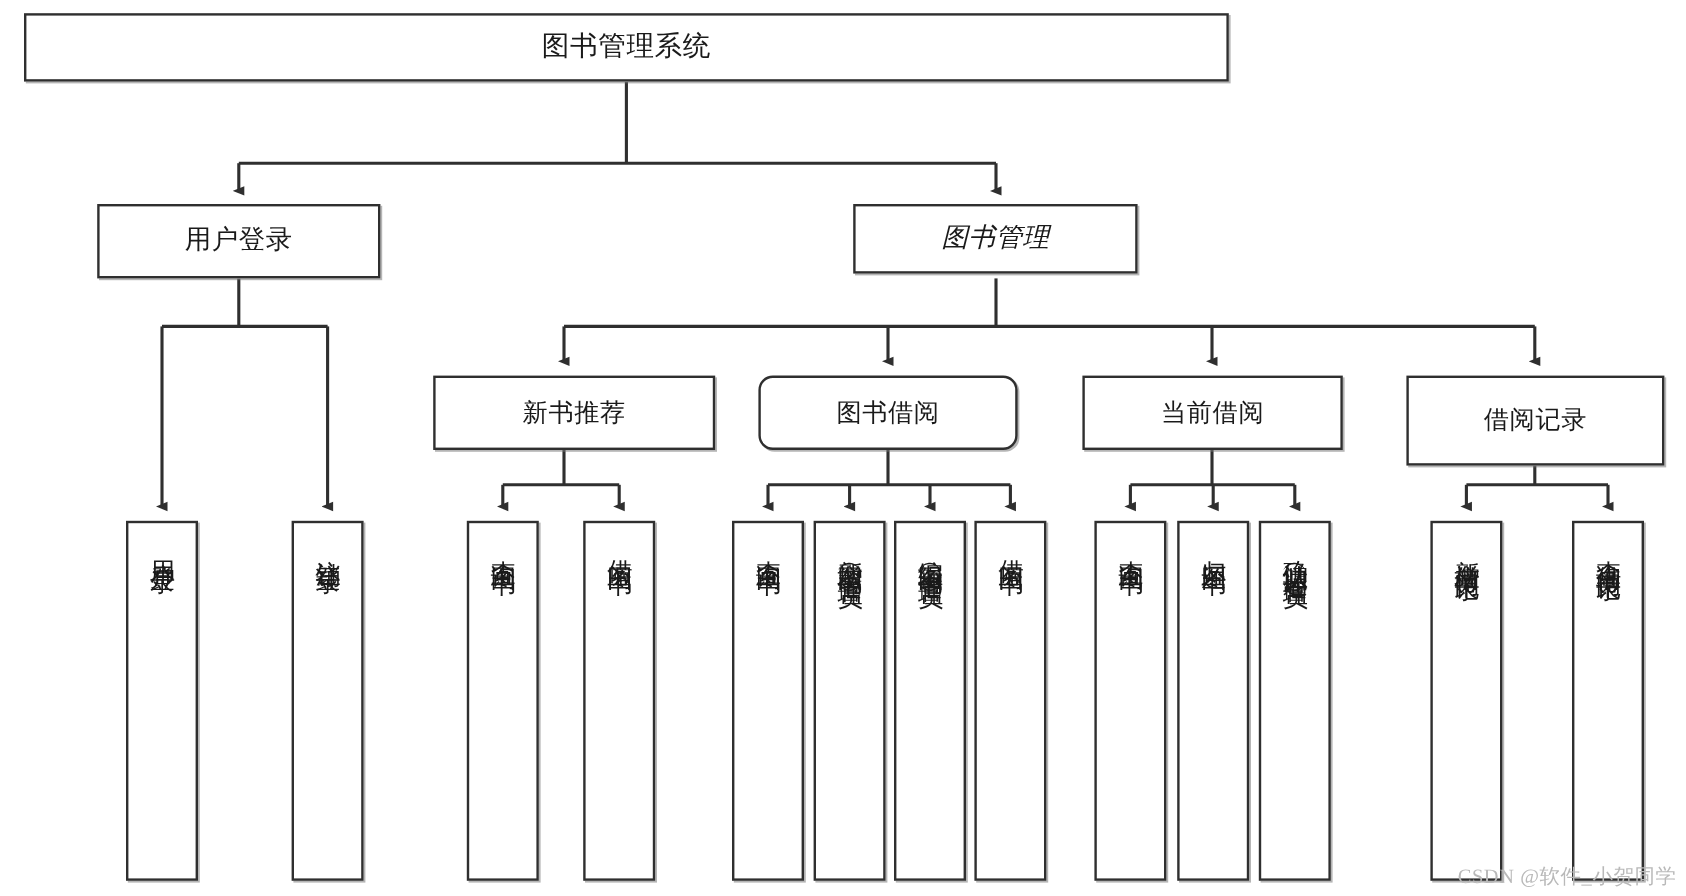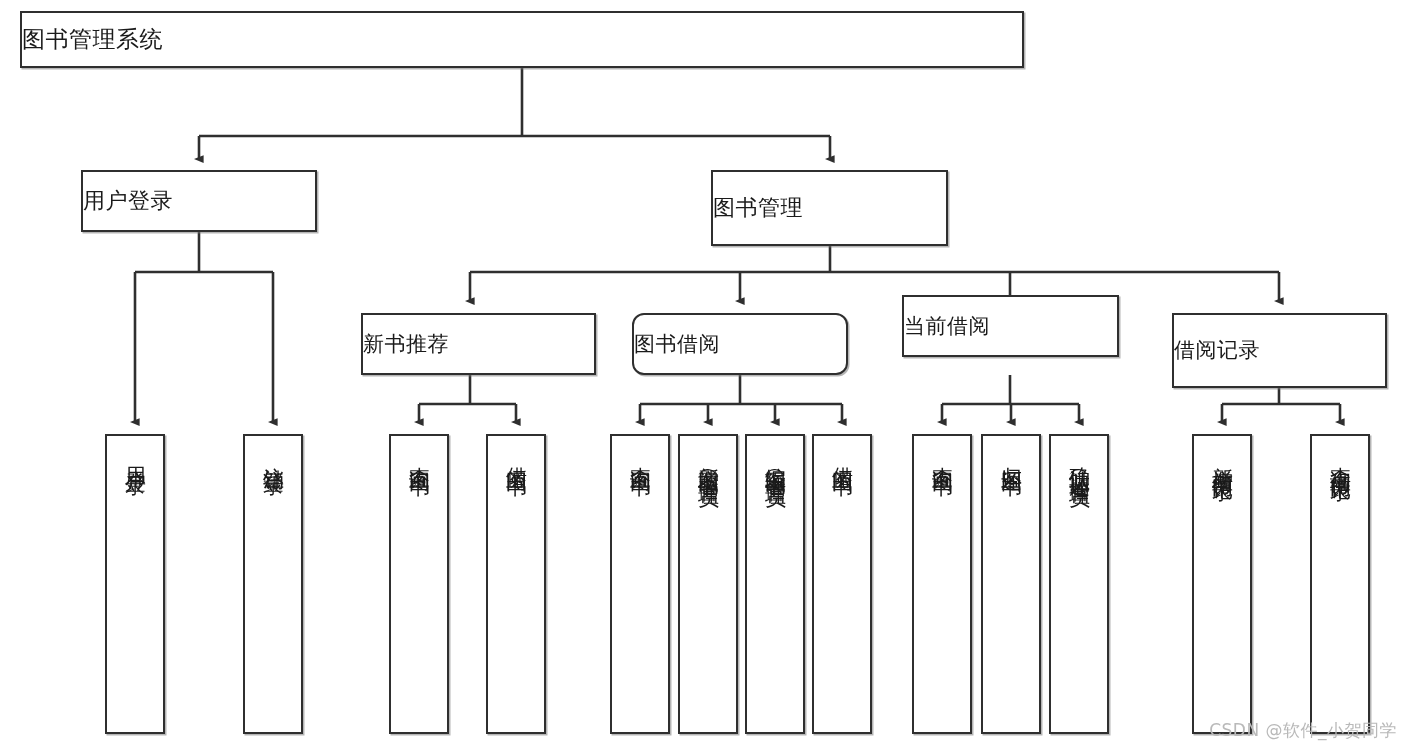--- a/index.html
+++ b/index.html
@@ -25,21 +25,21 @@
     height: 747px;
     pointer-events: none;
   }
   .node {
     position: absolute;
     box-sizing: border-box;
     background: #ffffff;
     border: 2px solid #2f2f2f;
     display: flex;
     align-items: center;
-    justify-content: flex-start;
+    justify-content: center;
     box-shadow: 1.5px 1.5px 0 rgba(120,120,120,0.55);
   }
   .node .label {
     color: #1a1a1a;
     letter-spacing: 0.5px;
     line-height: 1.18;
     text-align: center;
     white-space: nowrap;
   }
   .node.level-0 .label { font-size: 23px; }
@@ -59,20 +59,21 @@
     white-space: nowrap;
   }
   #watermark {
     position: absolute;
     right: 8px;
     bottom: 5px;
     font-size: 17px;
     color: #b9b9b9;
     letter-spacing: 0.5px;
     white-space: nowrap;
+    font-family: Liberation Serif, serif;
   }
 </style>
 </head>
 <body>
 
 <div id="canvas">
 
   <svg class="connectors" viewBox="0 0 1405 747" xmlns="http://www.w3.org/2000/svg">
     <defs>
       <marker id="arrow" markerWidth="10" markerHeight="10" refX="4.2" refY="5" orient="auto" markerUnits="userSpaceOnUse">
@@ -123,31 +124,31 @@
     </g>
   </svg>
 
   <div class="node level-0" style="left: 20px; top: 11px; width: 1004px; height: 57px;">
     <span class="label">图书管理系统</span>
   </div>
 
   <div class="node level-1" style="left: 81px; top: 170px; width: 236px; height: 62px;">
     <span class="label">用户登录</span>
   </div>
-  <div class="node level-1" style="left: 711px; top: 170px; width: 237px; height: 76px;">
+  <div class="node level-1" style="left: 711px; top: 170px; width: 237px; height: 58px; font-style: italic;">
     <span class="label">图书管理</span>
   </div>
 
   <div class="node level-2" style="left: 361px; top: 313px; width: 235px; height: 62px;">
     <span class="label">新书推荐</span>
   </div>
   <div class="node level-2" style="left: 632px; top: 313px; width: 216px; height: 62px; border-radius: 12px;">
     <span class="label">图书借阅</span>
   </div>
-  <div class="node level-2" style="left: 902px; top: 295px; width: 217px; height: 62px;">
+  <div class="node level-2" style="left: 902px; top: 313px; width: 217px; height: 62px;">
     <span class="label">当前借阅</span>
   </div>
   <div class="node level-2" style="left: 1172px; top: 313px; width: 215px; height: 75px;">
     <span class="label">借阅记录</span>
   </div>
 
   <div class="node leaf" style="left: 105px; top: 434px; width: 60px; height: 300px;">
     <span class="label">用户登录</span>
   </div>
   <div class="node leaf" style="left: 243px; top: 434px; width: 60px; height: 300px;">

